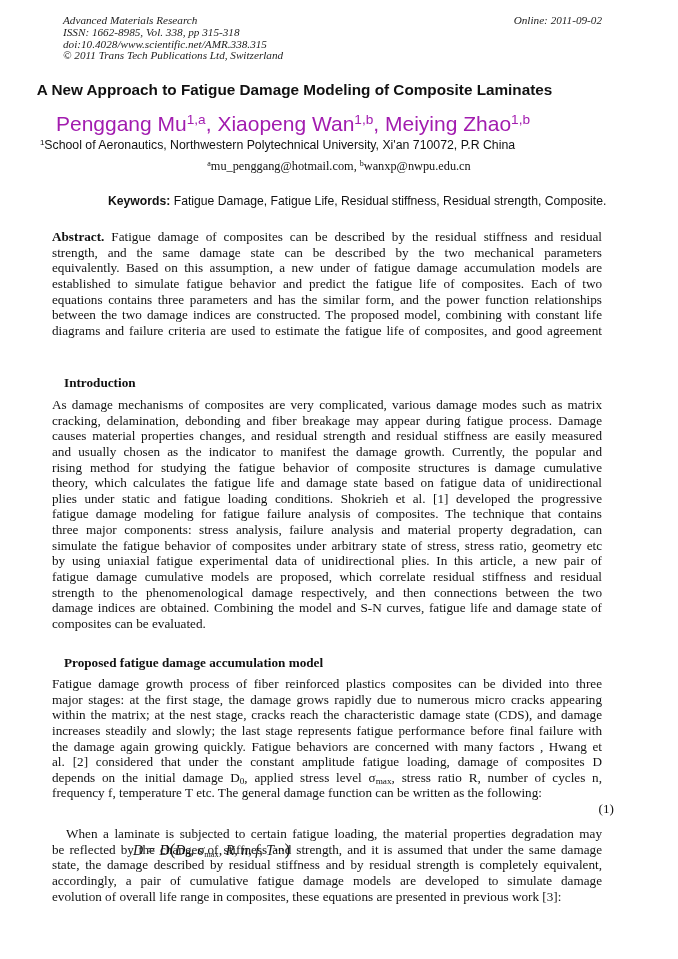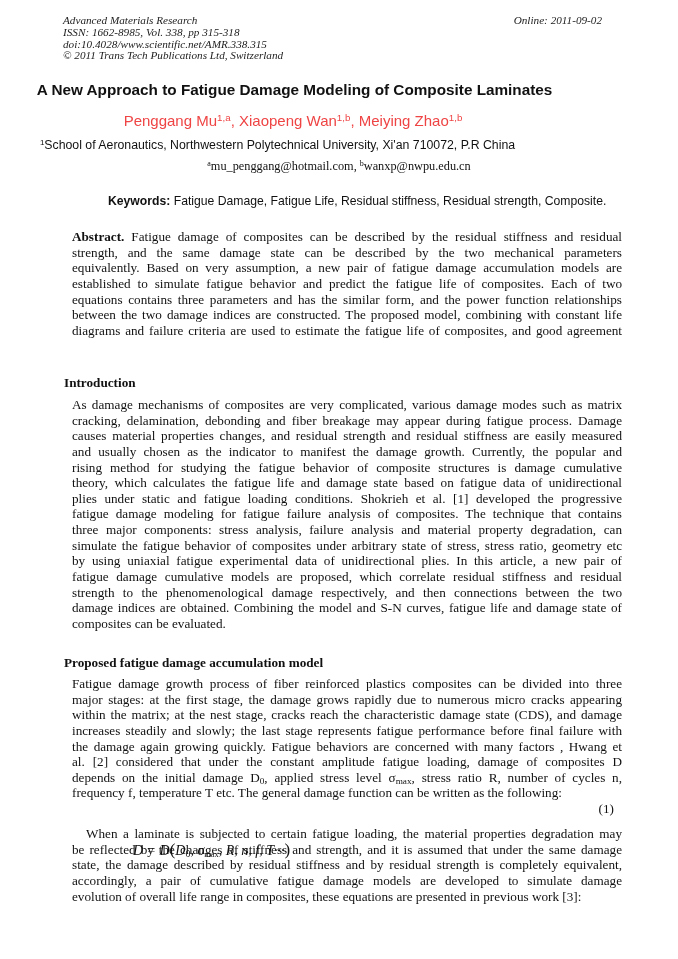--- a/index.html
+++ b/index.html
@@ -2,28 +2,28 @@
 <html><head>
 <meta charset="utf-8">
 <style>
   html, body { margin: 0; padding: 0; background: #ffffff; }
   body { width: 678px; height: 959px; position: relative; overflow: hidden; color: #111111; }
   .abs { position: absolute; }
   .hdr { font-family: "Liberation Serif", serif; font-style: italic; font-size: 11.2px; line-height: 11.8px; color: #222; }
   .hdr-left { left: 63px; top: 15px; }
   .hdr-right { right: 76px; top: 15px; font-style: italic; }
   .title { left: 0; width: 589px; top: 81px; text-align: center; font-family: "Liberation Sans", sans-serif; font-weight: bold; font-size: 15.3px; color: #111; }
-  .authors { left: 0; width: 586px; top: 112px; text-align: center; font-family: "Liberation Sans", sans-serif; font-size: 15px; color: #ef4444; }
+  .authors { left: 0; width: 586px; top: 112px; text-align: center; font-family: "Liberation Sans", sans-serif; font-size: 21px; color: #a21caf; }
   .affil { left: 0; width: 555px; top: 138px; text-align: center; font-family: "Liberation Sans", sans-serif; font-size: 12.3px; color: #111; }
   .emails { left: 0; width: 678px; top: 159px; text-align: center; font-family: Liberation Serif, serif; font-size: 12.3px; color: #111; }
   sup { font-size: 65%; vertical-align: 0.55em; line-height: 0; }
   sub { font-size: 70%; vertical-align: -0.2em; line-height: 0; }
   .keywords { left: 64px; top: 194px; font-family: "Liberation Sans", sans-serif; font-size: 12.2px; color: #111; padding-left: 44px; }
   .keywords b { font-weight: bold; }
-  .para { left: 72px; width: 550px; font-family: "Liberation Serif", serif; font-size: 13.2px; color: #111; }
+  .para { left: 52px; width: 550px; font-family: "Liberation Serif", serif; font-size: 13.2px; color: #111; }
   .line { display: block; height: 15.65px; line-height: 15.65px; white-space: nowrap; text-align: justify; text-align-last: justify; }
   .line.last { text-align-last: left; }
   .heading { left: 64px; font-family: "Liberation Serif", serif; font-weight: bold; font-size: 13.2px; color: #111; }
   .equation { left: 133px; top: 800px; font-family: "Liberation Serif", serif; font-style: italic; font-size: 14px; color: #111; margin-top: 40px; }
   .eq-num { right: 64px; top: 801px; font-family: "Liberation Serif", serif; font-size: 13.2px; color: #111; }
   .indent { padding-left: 14px; }
 </style>
 </head>
 <body>
 
@@ -49,21 +49,21 @@
   <sup>a</sup><span>mu_penggang@hotmail.com</span>, <sup>b</sup><span>wanxp@nwpu.edu.cn</span>
 </div>
 
 <div class="abs keywords">
   <b>Keywords:</b> <span>Fatigue Damage, Fatigue Life, Residual stiffness, Residual strength, Composite.</span>
 </div>
 
 <div class="abs para" style="top:229px;">
   <span class="line"><b>Abstract.</b><span> Fatigue damage of composites can be described by the residual stiffness and residual</span></span>
   <span class="line">strength, and the same damage state can be described by the two mechanical parameters</span>
-  <span class="line">equivalently. Based on very assumption, a new pair of fatigue damage accumulation models are</span>
+  <span class="line">equivalently. Based on this assumption, a new under of fatigue damage accumulation models are</span>
   <span class="line">established to simulate fatigue behavior and predict the fatigue life of composites. Each of two</span>
   <span class="line">equations contains three parameters and has the similar form, and the power function relationships</span>
   <span class="line">between the two damage indices are constructed. The proposed model, combining with constant life</span>
   <span class="line">diagrams and failure criteria are used to estimate the fatigue life of composites, and good agreement</span>
 </div>
 
 <div class="abs heading" style="top:375px;">Introduction</div>
 
 <div class="abs para" style="top:397px;">
   <span class="line">As damage mechanisms of composites are very complicated, various damage modes such as matrix</span>

